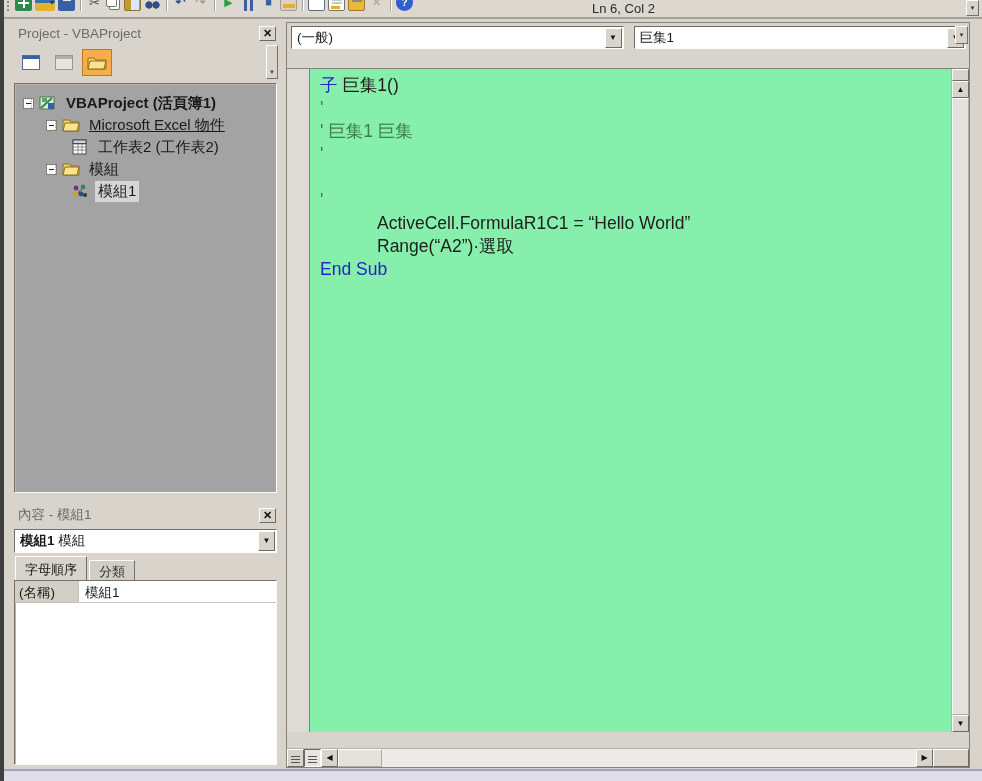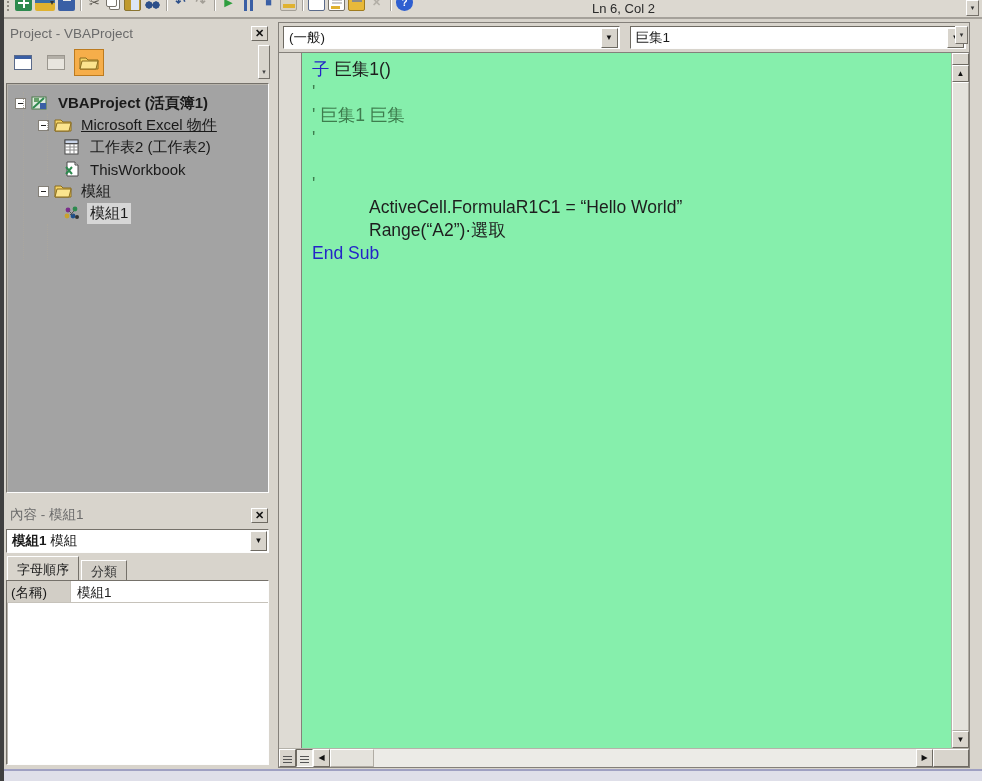--- a/index.html
+++ b/index.html
@@ -56,21 +56,21 @@
   .tbi-toolbox { background:linear-gradient(#8a8a8a,#8a8a8a) 3px 5px/10px 2px no-repeat,#e8b93a; border:1px solid #a07c1e; }
   .tbi-object-browser::after { content:"✕"; color:#b3afa7; font-size:11px; font-weight:bold; }
   .tbi-help { background:#2f5fd0; border-radius:50%; }
   .tbi-help::after { content:"?"; color:#fff; font-size:10px; font-weight:bold; }
   .tb-status { position:absolute; left:588px; top:1px; font-size:13px; color:#2b2b2b; white-space:nowrap; }
   .tb-options { position:absolute; right:3px; top:0px; width:13px; height:16px;
     background:#d8d4cc; border:1px solid; border-color:#fff #75716a #75716a #fff;
     font-size:7px; color:#333; text-align:center; line-height:14px; }
 
   
-  .workspace { display:flex; height:750px; padding:2px 12px 0 0; }
+  .workspace { display:flex; height:750px; padding:2px 12px 0 8px; }
   .left-col { width:268px; flex:0 0 268px; display:flex; flex-direction:column; padding-left:0; }
   .gap { width:6px; flex:0 0 6px; }
 
   .panel-titlebar { height:24px; display:flex; align-items:center;
     padding:0 4px 0 6px; color:#6b6b6b; font-size:13.5px; }
   .panel-title { flex:1; white-space:nowrap; overflow:hidden; }
   .close-btn { width:17px; height:15px; background:#d8d4cc;
     border:1px solid; border-color:#fff #6e6a62 #6e6a62 #fff;
     color:#111; font-size:11px; font-weight:bold; line-height:13px; text-align:center; }
 
@@ -122,21 +122,21 @@
   .prop-grid { flex:1; margin:0 3px 4px 2px; background:#fff;
     border:1px solid; border-color:#75716a #fdfdfd #fdfdfd #75716a;
     box-shadow:inset 1px 1px 0 #b8b4ac; font-size:13.5px; overflow:hidden; }
   .prop-row { display:flex; height:22px; border-bottom:1px solid #c6c2ba; }
   .prop-name { width:64px; flex:0 0 64px; background:#d2cec6;
     border-right:1px solid #c6c2ba; padding:3px 0 0 4px; }
   .prop-value { flex:1; padding:3px 0 0 6px; background:#fff; }
 
   
   .code-window { flex:1; margin-top:1px; height:746px; background:#d8d4cc;
-    border:1px solid #84807a; display:flex; flex-direction:column; position:relative; }
+    border:1px solid #84807a; display:flex; flex-direction:column; position:relative;gap:16px; }
   .combo-row { height:29px; display:flex; gap:10px; padding:3px 3px 3px 4px; }
   .combo { flex:1; height:23px; background:#fff;
     border:1px solid; border-color:#6e6a62 #fdfdfd #fdfdfd #6e6a62;
     display:flex; align-items:center; font-size:13.5px; }
   .combo .txt { flex:1; padding-left:5px; white-space:nowrap; }
   .code-body { flex:1; display:flex; border-top:1px solid #84807a; background:#86efac; min-height:0; }
   .margin-strip { width:23px; flex:0 0 23px; background:#dedbd4; border-right:1px solid #84807a; }
   .code-area { flex:1; padding:5px 0 0 10px; font-size:17.5px; line-height:23px;
     white-space:pre; overflow:hidden; color:#1e1e1e; }
   .code-line { height:23px; }
@@ -263,31 +263,20 @@
               <span style="width: 2px; flex: 0 0 2px;"></span>
               <span class="tree-icon">
                 <svg viewBox="0 0 18 16">
                   <rect x="2" y="1" width="13" height="14" fill="#fff" stroke="#4a4a4a"></rect>
                   <path d="M2 5h13M2 8h13M2 11h13M7 5v10M11 5v10" stroke="#8a8a8a" fill="none"></path>
                   <rect x="2" y="1" width="13" height="3.5" fill="#c9d4e8" stroke="#4a4a4a"></rect>
                 </svg>
               </span>
               <span class="tree-label">工作表2 (工作表2)</span>
             </div>
-            <div class="tree-row" style="padding-left: 54px;">
-              <span style="width: 2px; flex: 0 0 2px;"></span>
-              <span class="tree-icon">
-                <svg viewBox="0 0 18 16">
-                  <path fill="#fff" stroke="#4a4a4a" d="M4 1h8l3 3v11H4z"></path>
-                  <path fill="#d9d9d9" stroke="#4a4a4a" d="M12 1v3h3"></path>
-                  <path d="M3 6l6 7M9 6l-6 7" stroke="#2d8a4e" stroke-width="2"></path>
-                </svg>
-              </span>
-              <span class="tree-label">ThisWorkbook</span>
-            </div>
             <div class="tree-row" style="padding-left: 31px;">
               <span class="expander"></span>
               <span class="tree-icon">
                 <svg viewBox="0 0 18 16">
                   <path fill="#f4d264" stroke="#8a6d1f" d="M1 3h6l2 2h8v9H1z"></path>
                   <path fill="#fbe48e" stroke="#8a6d1f" d="M3 6h14l-2 8H1z"></path>
                 </svg>
               </span>
               <span class="tree-label">模組</span>
             </div>

